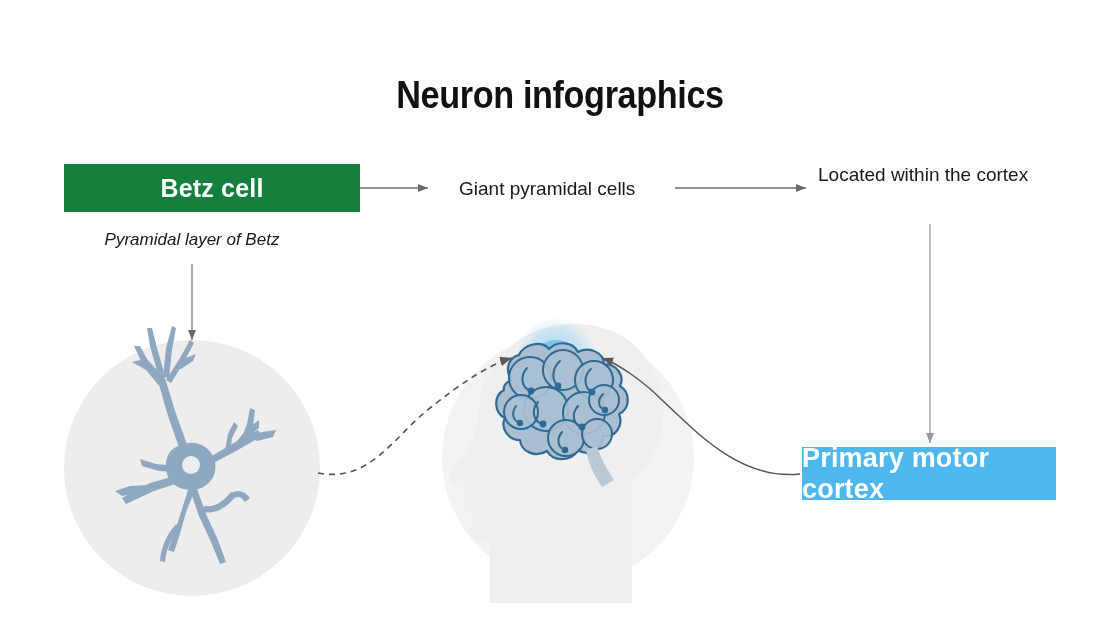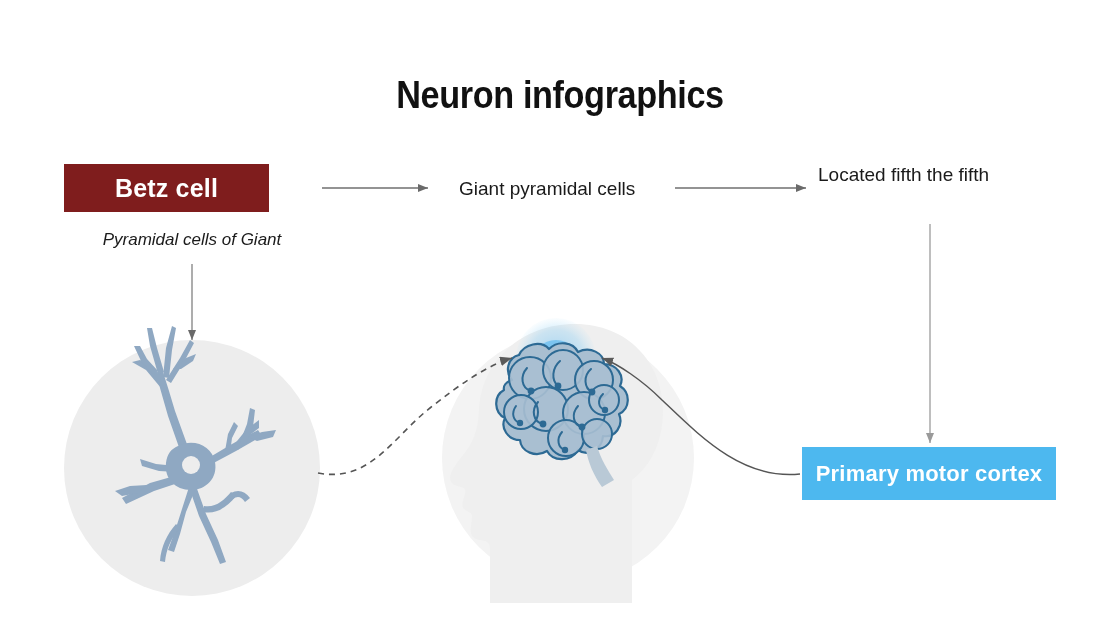--- a/index.html
+++ b/index.html
@@ -47,33 +47,33 @@
     align-items: center;
     justify-content: center;
     font-family: "Liberation Sans Narrow", "Liberation Sans", sans-serif;
     font-weight: bold;
     color: #ffffff;
     letter-spacing: 0.2px;
   }
   .chip-betz {
     left: 64px;
     top: 136px;
-    width: 205px;
+    width: 296px;
     height: 48px;
-    background: #7f1d1d;
+    background: #15803d;
     font-size: 25px;
     text-align: right;
   }
   .chip-pmc {
     left: 802px;
     top: 419px;
     width: 254px;
     height: 53px;
     background: #4db8ef;
-    font-size: 22px;
+    font-size: 27px;
   }
 
   .plain-label {
     position: absolute;
     color: #1a1a1a;
     font-size: 19px;
     line-height: 26px;
   }
   .label-giant {
     left: 459px;
@@ -250,25 +250,25 @@
       <path d="M800,446 C742,452 700,408 662,372 C642,352 618,336 602,330" fill="none" stroke="#555555" stroke-width="1.5" marker-end="url(#arrowDark)"></path>
     </g>
   </svg>
 
   <div class="title">Neuron infographics</div>
 
   <div class="chip chip-betz">
     <span>Betz cell</span>
   </div>
 
-  <div class="plain-label label-subtitle">Pyramidal cells of Giant</div>
+  <div class="plain-label label-subtitle">Pyramidal layer of Betz</div>
 
   <div class="plain-label label-giant">Giant pyramidal cells</div>
 
   <div class="plain-label label-located">
-    <div>Located fifth the fifth</div>
+    <div>Located within the cortex</div>
   </div>
 
   <div class="chip chip-pmc">
     <span>Primary motor cortex</span>
   </div>
 
 </div>
 
 </body></html>

